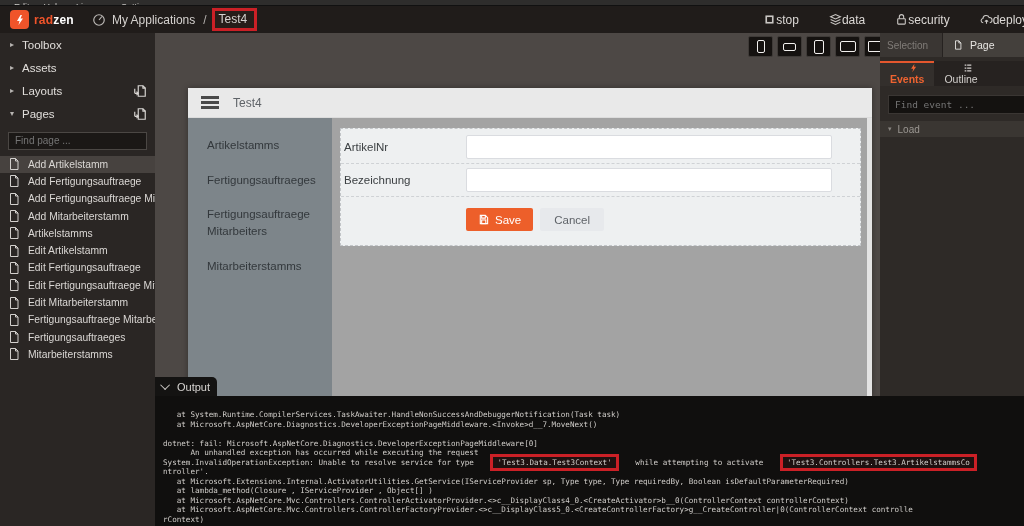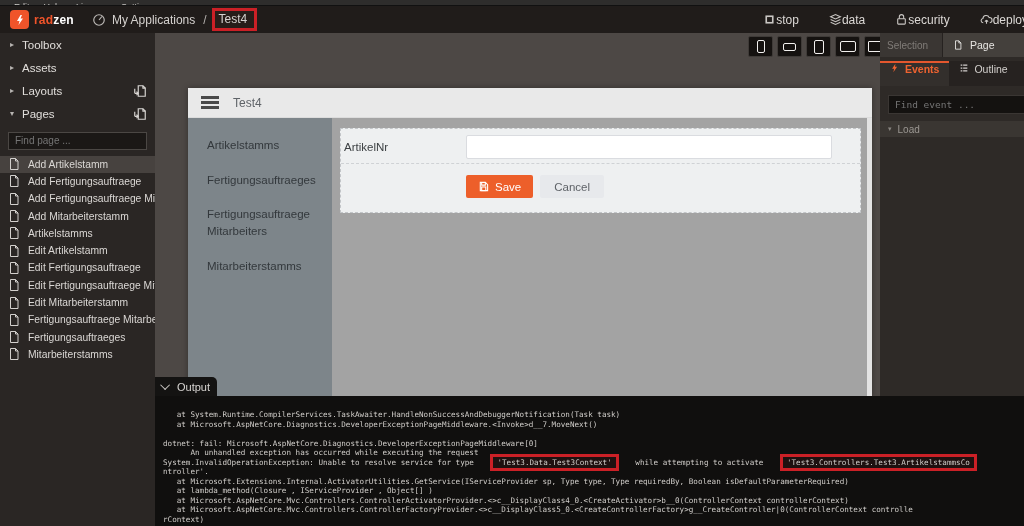--- a/index.html
+++ b/index.html
@@ -68,21 +68,21 @@
   .btn-save svg { width:11px; height:11px; margin-right:6px; }
   .btn-cancel { background:#e7e9ec; color:#5f6368; padding:0 14px; margin-left:7px; }
 
   
   .inspector { position:absolute; left:880px; top:33px; width:160px; bottom:0; background:#2e2a27; z-index:2; }
   .sel-row { display:flex; height:24px; }
   .sel-label { width:62px; background:#3a3633; color:#807c78; font-size:10px; display:flex; align-items:center; padding-left:7px; }
   .sel-value { flex:1; background:#454138; background:#44403c; color:#e8e6e3; font-size:10.5px; display:flex; align-items:center; padding-left:10px; cursor:pointer; border-left:1px solid #262220; }
   .sel-value svg { width:10px; height:12px; margin-right:7px; color:#f2f0ee; }
   .insp-tabs { display:flex; height:25px; background:#262220; margin-top:4px; }
-  .insp-tab { display:flex; align-items:flex-start; padding:0 10px; font-size:10.5px; color:#d3d0cd; cursor:pointer; border-top:2px solid transparent; }
+  .insp-tab { display:flex; align-items:flex-end; padding:0 10px; font-size:10.5px; color:#d3d0cd; cursor:pointer; border-top:2px solid transparent;flex-direction:column; }
   .insp-tab svg { width:10px; height:10px; margin-right:5px; }
   .insp-tab.active { background:#332f2c; border-top:2px solid #e4572e; color:#ef6330; font-weight:bold; }
   .find-event-wrap { padding:8px 8px 7px 8px; }
   .find-event { width:100%; height:19px; background:#141210; border:1px solid #3a3633; color:#7b7773; font-family:"DejaVu Sans Mono",monospace; font-size:9.5px; padding:0 6px; outline:none; }
   .insp-section { height:16px; background:#3a3632; color:#9b9792; font-size:10px; display:flex; align-items:center; padding-left:8px; cursor:pointer; }
   .insp-section .tri { font-size:7px; margin-right:6px; color:#8a8682; }
 
   
   .output { position:absolute; left:155px; top:377px; right:0; bottom:0; z-index:5; pointer-events:none; }
   .output-tab { position:absolute; left:0; top:0; width:62px; height:19px; background:#141312; border-radius:0 5px 0 0; display:flex; align-items:center; color:#d8d5d2; font-size:11px; padding-left:8px; cursor:pointer; pointer-events:auto; }
@@ -338,20 +338,24 @@
         <div class="dp-nav-item">Artikelstamms</div>
         <div class="dp-nav-item">Fertigungsauftraeges</div>
         <div class="dp-nav-item">Fertigungsauftraege Mitarbeiters</div>
         <div class="dp-nav-item">Mitarbeiterstamms</div>
       </div>
     <div class="dp-main">
       <div class="form-card">
         <div>
             <div class="field-row">
               <span class="flabel">ArtikelNr</span>
+              <input type="text" value="" style="">
+            </div>
+            <div class="field-row">
+              <span class="flabel">Bezeichnung</span>
               <input type="text" value="" style="">
             </div>
           </div>
         <div class="btn-row">
           <button class="btn btn-save">
             <svg viewBox="0 0 24 24" fill="none" stroke="#ffffff" stroke-width="2.4">
                 <path d="M5 3h11l5 5v13H5z"></path>
                 <path d="M8 3v6h8V3"></path>
                 <rect x="8" y="13" width="9" height="8"></rect>
               </svg>

